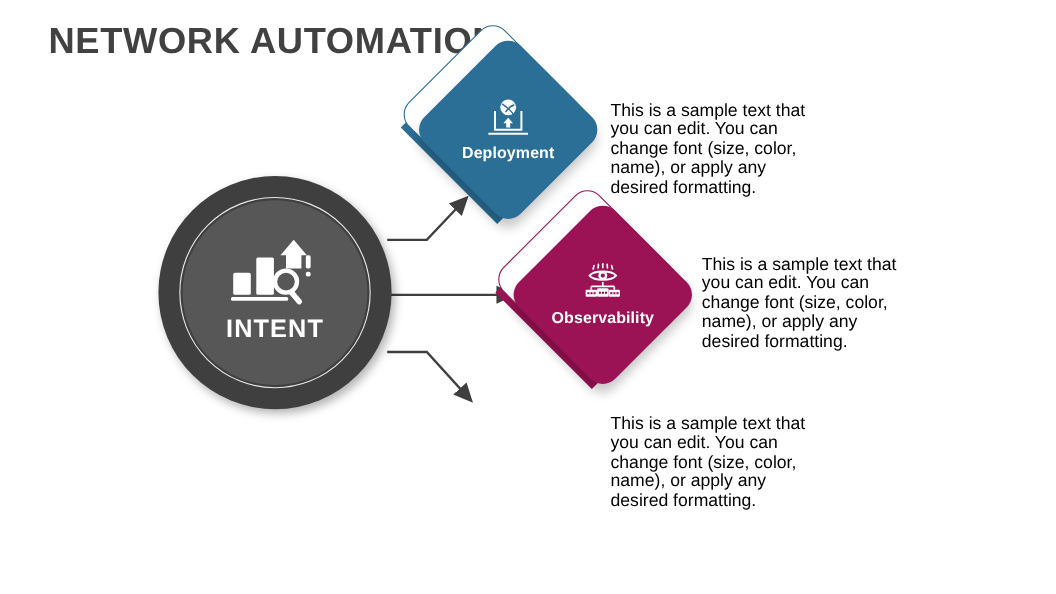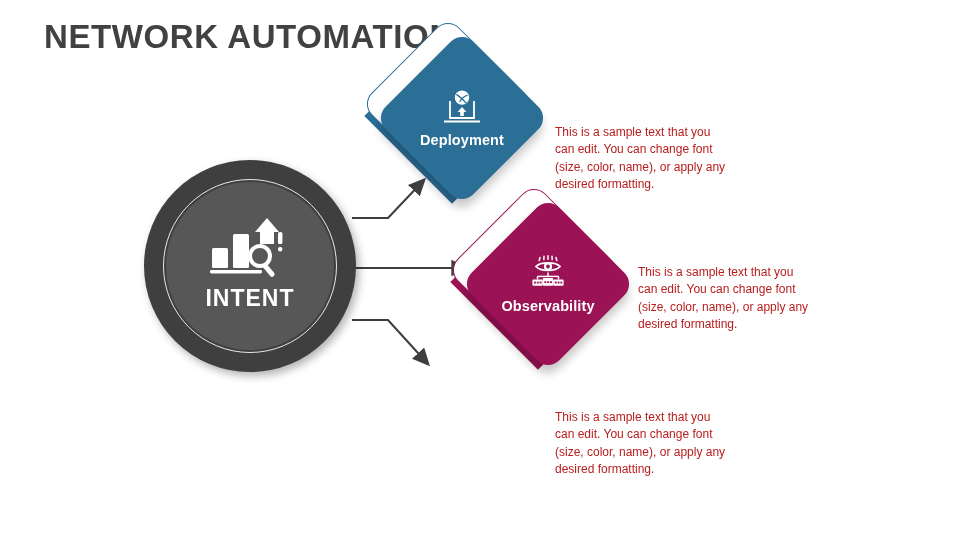--- a/index.html
+++ b/index.html
@@ -139,38 +139,37 @@
     white-space: nowrap;
     letter-spacing: 0.1px;
   }
 
   
   #node-deployment { left: 372px; top: 36px; }
   #node-deployment .node-back { background: #2b6e96; }
   #node-deployment .node-face { background: #2b6e96; }
   #node-deployment .node-outline { border-color: #2b6e96; }
 
-  #node-observability { left: 458px; top: 202px; text-align: right; }
+  #node-observability { left: 458px; top: 186px; text-align: right; }
   #node-observability .node-back { background: #9b1255; }
   #node-observability .node-face { background: #9b1255; }
   #node-observability .node-outline { border-color: #9b1255; }
 
   #node-management { left: 372px; top: 330px; }
   #node-management .node-back { background: #ef9d2b; }
   #node-management .node-face { background: #ef9d2b; }
   #node-management .node-outline { border-color: #cf8a2a; }
 
   
   .desc {
     position: absolute;
     width: 178px;
-    font-size: 12px;
+    font-size: 16px;
     line-height: 17.4px;
-    color: #b91c1c;
-    margin-top: 32px;
+    color: #000000;
   }
   #desc-deployment    { left: 555px; top: 92px; }
   #desc-observability { left: 638px; top: 232px; }
   #desc-management    { left: 555px; top: 377px; }
 </style>
 </head>
 <body>
 
 <div id="slide">
 

